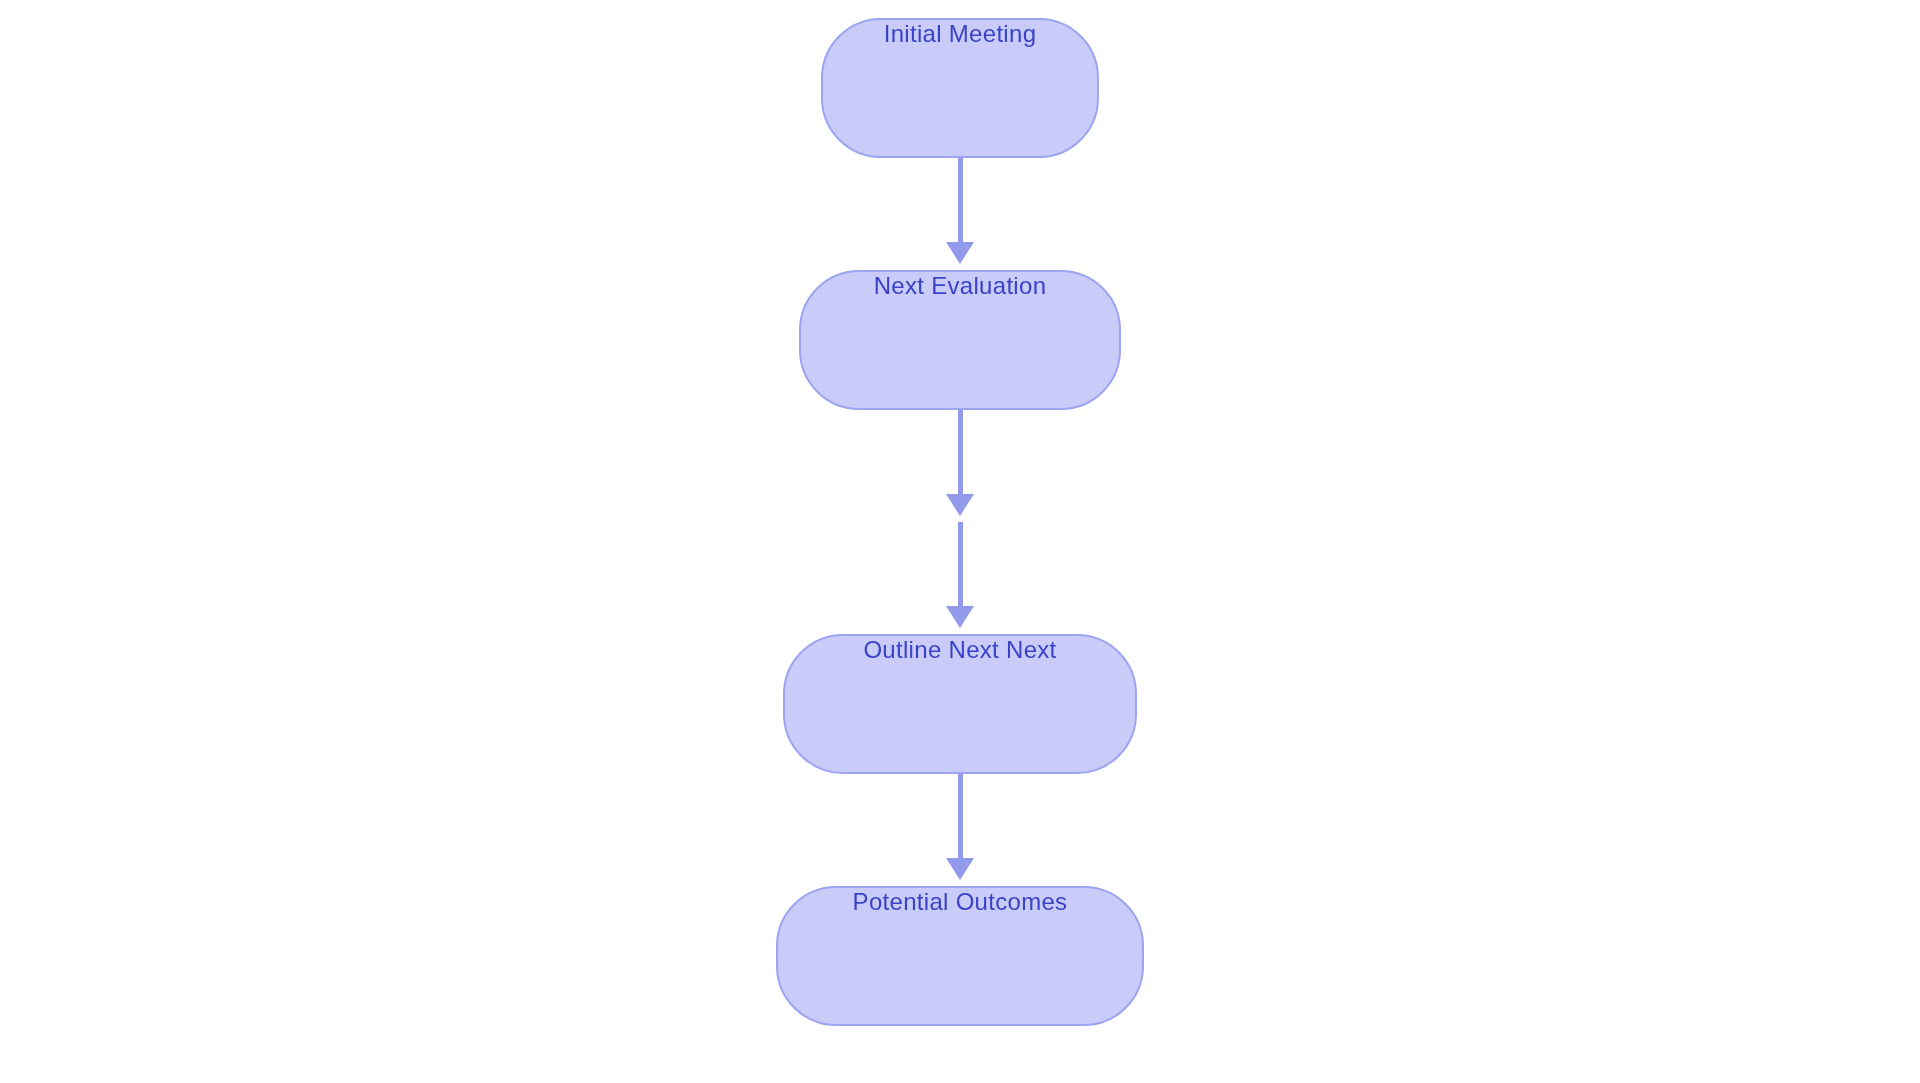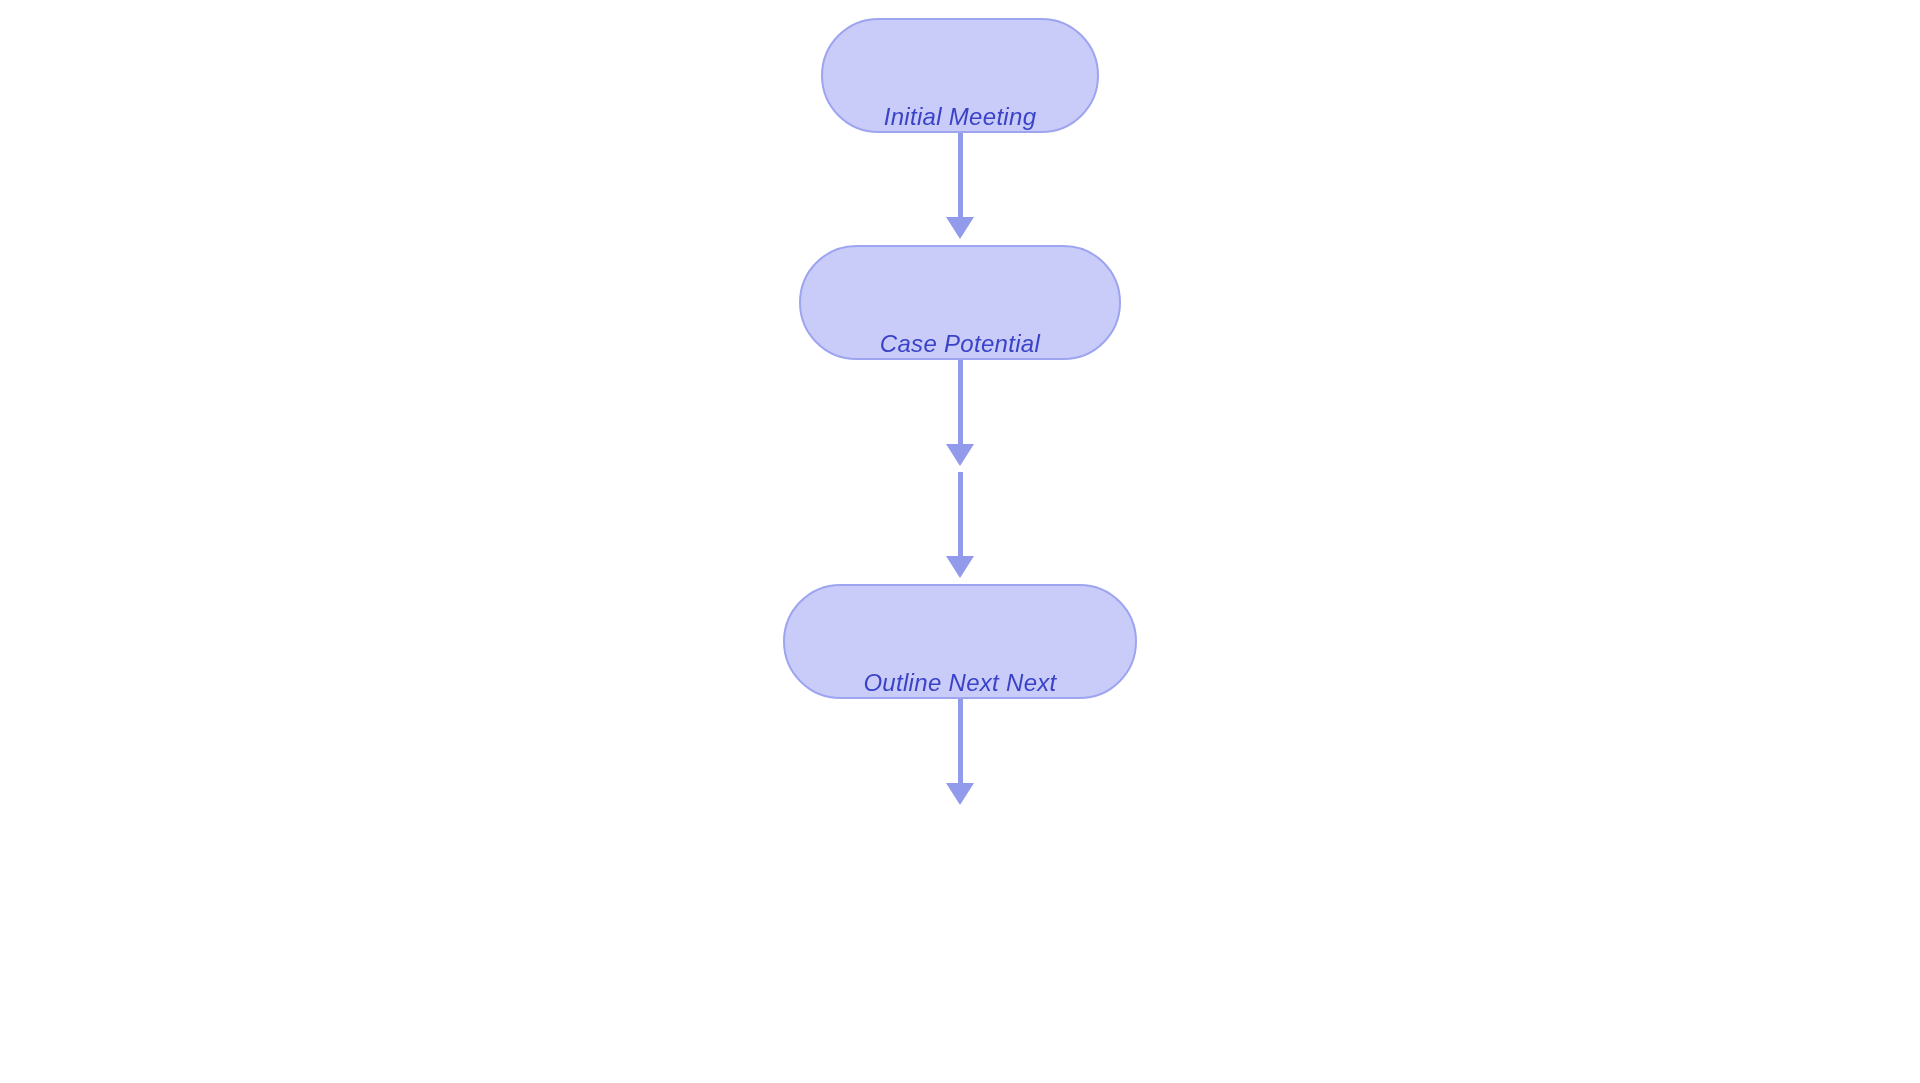--- a/index.html
+++ b/index.html
@@ -14,30 +14,29 @@
     height: 1083px;
     background: var(--background, #ffffff);
     display: flex;
     flex-direction: column;
     align-items: center;
     padding-top: 18px;
     box-sizing: border-box;
     overflow: hidden;
   }
   .flow-node {
-    height: 115px;
+    height: 140px;
     border-radius: 60px;
     background: var(--node-fill, #c9cbf8);
     border: 2px solid var(--node-border, #9da4f0);
     box-sizing: border-box;
     display: flex;
-    align-items: flex-end;
+    align-items: flex-start;
     justify-content: center;
     flex: 0 0 auto;
-    font-style: italic;
   }
   .flow-node .label {
     color: var(--text, #3a43c7);
     font-size: 24px;
     font-weight: 500;
     letter-spacing: 0.3px;
     white-space: nowrap;
   }
   
   .n-0 { width: 278px; }
@@ -76,21 +75,21 @@
   <div class="flow-node n-0">
     <span class="label">Initial Meeting</span>
   </div>
 
   <div class="edge-arrow">
     <div class="shaft"></div>
     <div class="head"></div>
   </div>
 
   <div class="flow-node n-1">
-    <span class="label">Case Potential</span>
+    <span class="label">Next Evaluation</span>
   </div>
 
   <div class="edge-arrow">
     <div class="shaft"></div>
     <div class="head"></div>
   </div>
 
 
   <div class="edge-arrow">
     <div class="shaft"></div>
@@ -99,14 +98,17 @@
 
   <div class="flow-node n-3">
     <span class="label">Outline Next Next</span>
   </div>
 
   <div class="edge-arrow">
     <div class="shaft"></div>
     <div class="head"></div>
   </div>
 
+  <div class="flow-node n-4">
+    <span class="label">Potential Outcomes</span>
+  </div>
 
 </div>
 
 </body></html>

